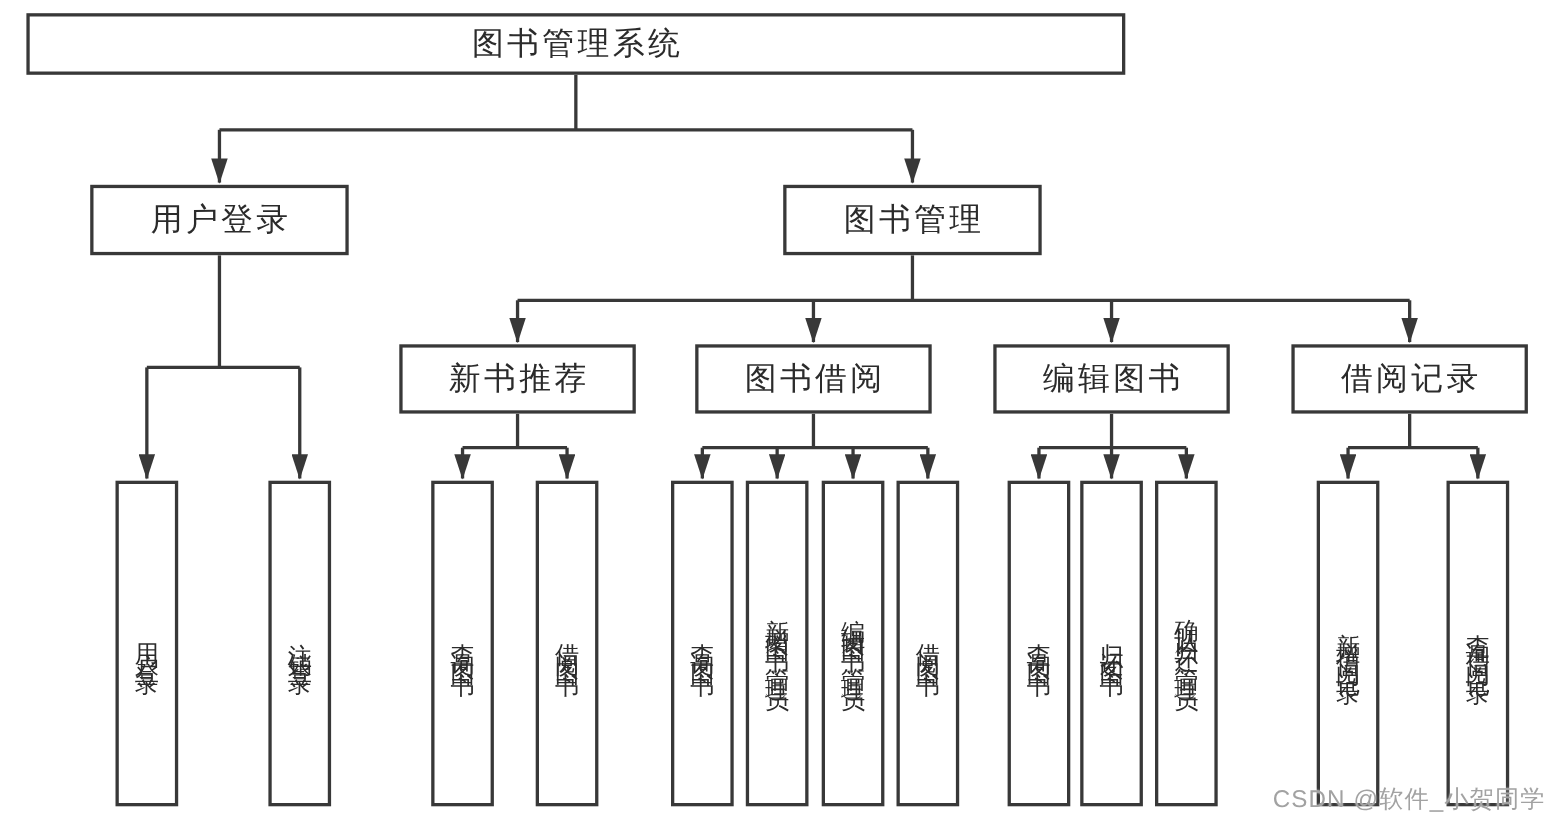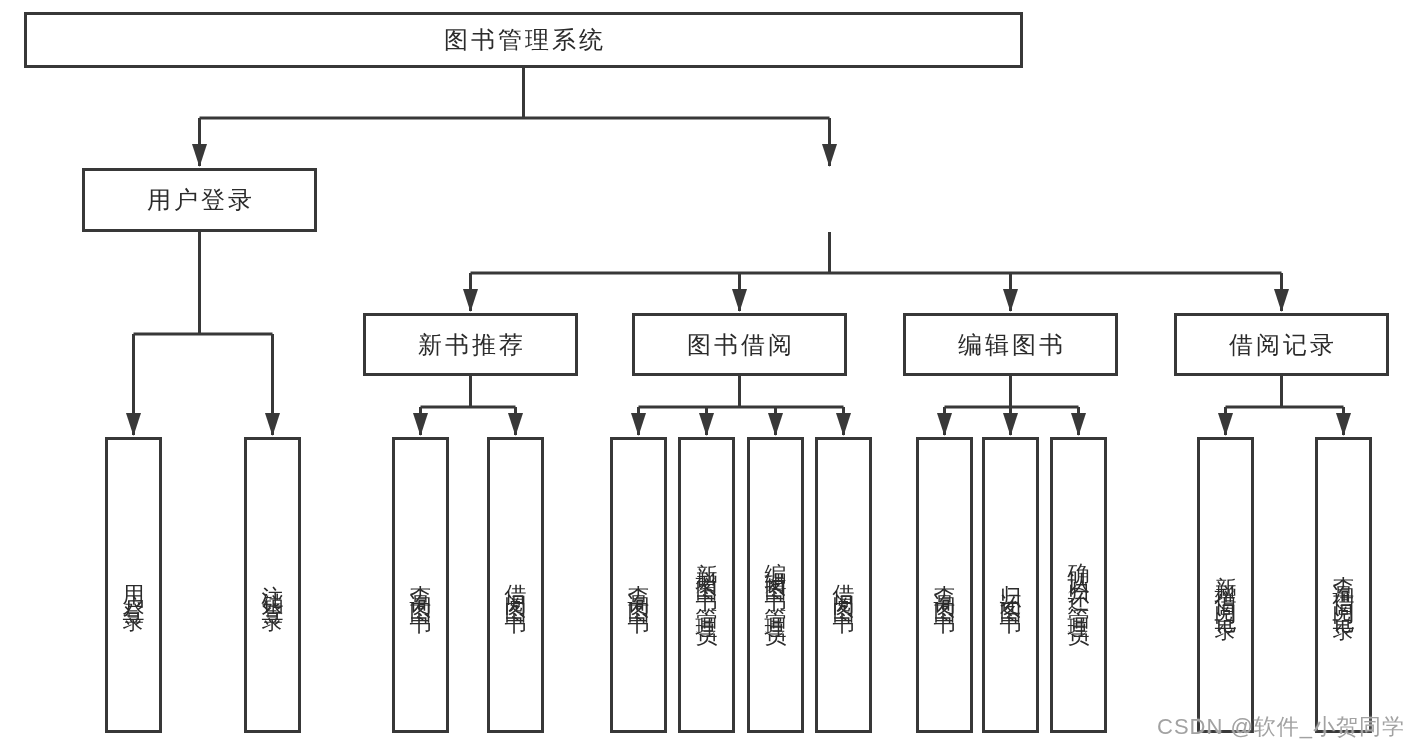--- a/index.html
+++ b/index.html
@@ -21,21 +21,21 @@
   #wires marker path{fill:var(--line);stroke:none;}
   .node{
     position:absolute;
     box-sizing:border-box;
     border:3px solid var(--line);
     background:var(--bg);
     display:flex;align-items:center;justify-content:center;
     color:var(--text);
   }
   .hbox{
-    font-size:24px;
+    font-size:29px;
     letter-spacing:3px;
     text-indent:3px;
     white-space:nowrap;
   }
   .vbox{
     writing-mode:vertical-rl;
     font-size:22px;
     letter-spacing:9px;
     line-height:1;
   }
@@ -128,20 +128,21 @@
       <path class="ln" d="M1281.5 376 V407"></path>
       <path class="ln" d="M1225.5 407 H1343.5"></path>
       <path class="ln" d="M1225.5 407 V435" marker-end="url(#ah)"></path>
       <path class="ln" d="M1343.5 407 V435" marker-end="url(#ah)"></path>
     </g>
   </svg>
 
   <div class="node hbox root">图书管理系统</div>
 
   <div class="node hbox n-user-login">用户登录</div>
+  <div class="node hbox n-book-mgmt">图书管理</div>
 
   <div class="node hbox l3 n-borrow">图书借阅</div>
   <div class="node hbox l3 n-newbook">新书推荐</div>
   <div class="node hbox l3 n-current">编辑图书</div>
   <div class="node hbox l3 n-records">借阅记录</div>
 
   <div class="node vbox leaf lf1">用户登录</div>
   <div class="node vbox leaf lf2">注销登录</div>
 
   <div class="node vbox leaf lf3">查询图书</div>

